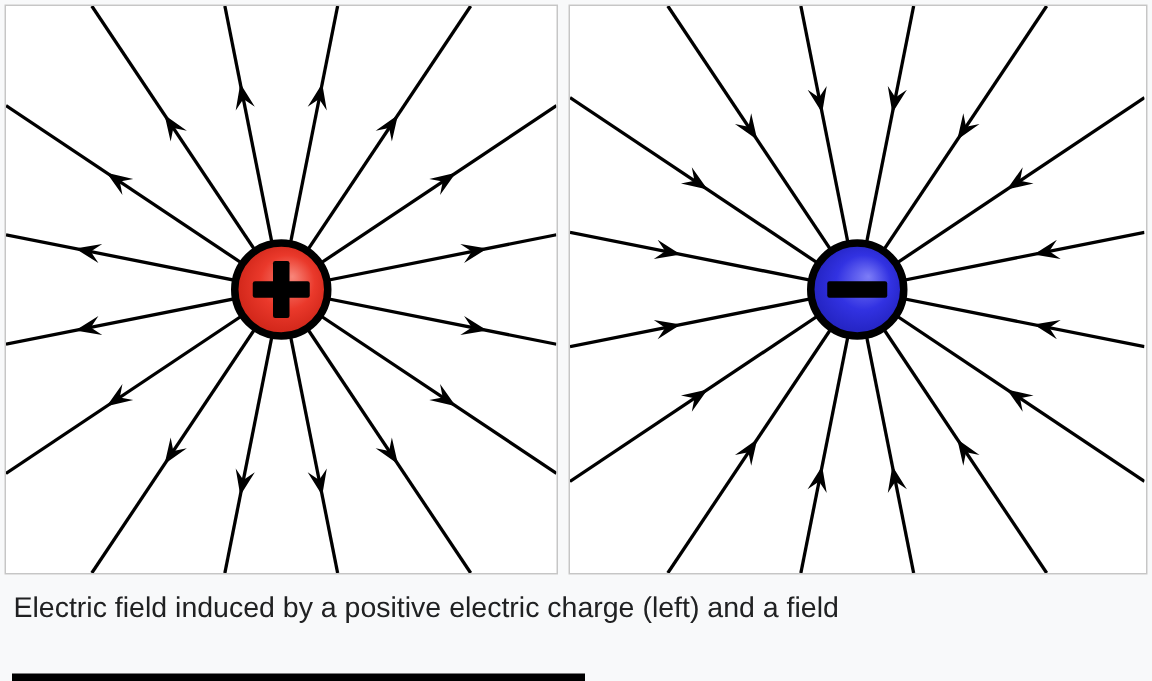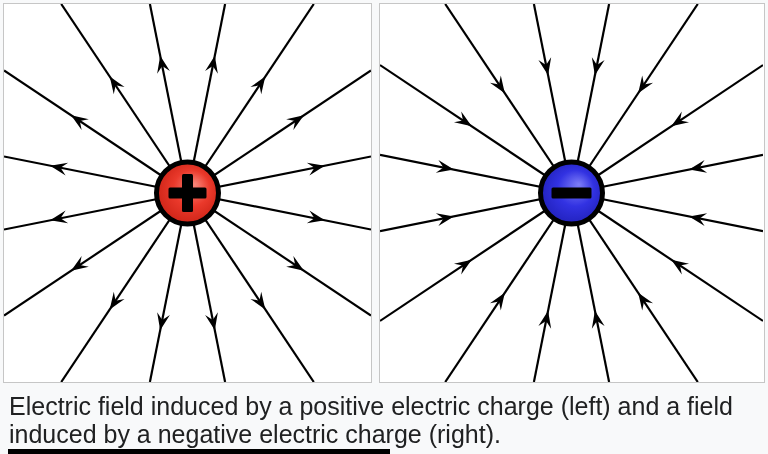--- a/index.html
+++ b/index.html
@@ -19,21 +19,21 @@
     height: 380px;
     background: #ffffff;
     border: 1px solid #c6c6c6;
     overflow: hidden;
   }
   .panel.left  { width: 369px; }
   .panel.right { flex: 1; }
   .panel svg { display: block; }
   .caption {
     padding: 9px 10px 0 9px;
-    font-size: 25px;
+    font-size: 19px;
     line-height: 28px;
     color: #202122;
   }
   .bottom-bar {
     position: absolute;
     left: 8px;
     bottom: 0;
     width: 382px;
     height: 5px;
     background: #000000;
@@ -131,16 +131,15 @@
         <line x1="191.5" y1="189" x2="383" y2="227.0917183532046" stroke="#000000" stroke-width="2.2"></line>
         <polygon points="309.19,212.41 327.14,209.35 319.53,214.47 324.60,222.10" fill="#000000"></polygon>
         <circle cx="191.5" cy="189" r="31" fill="url(#grad-negative-charge)" stroke="#000000" stroke-width="5"></circle>
         <rect x="171.5" y="183.5" width="40" height="11" rx="1.5" fill="#000000"></rect>
       </svg>
   </div>
 </div>
 
 <div class="caption">
   <div>Electric field induced by a positive electric charge (left) and a field</div>
-  <div>induced by a negative electric charge (right).</div>
 </div>
 
 <div class="bottom-bar"></div>
 
 </body></html>

